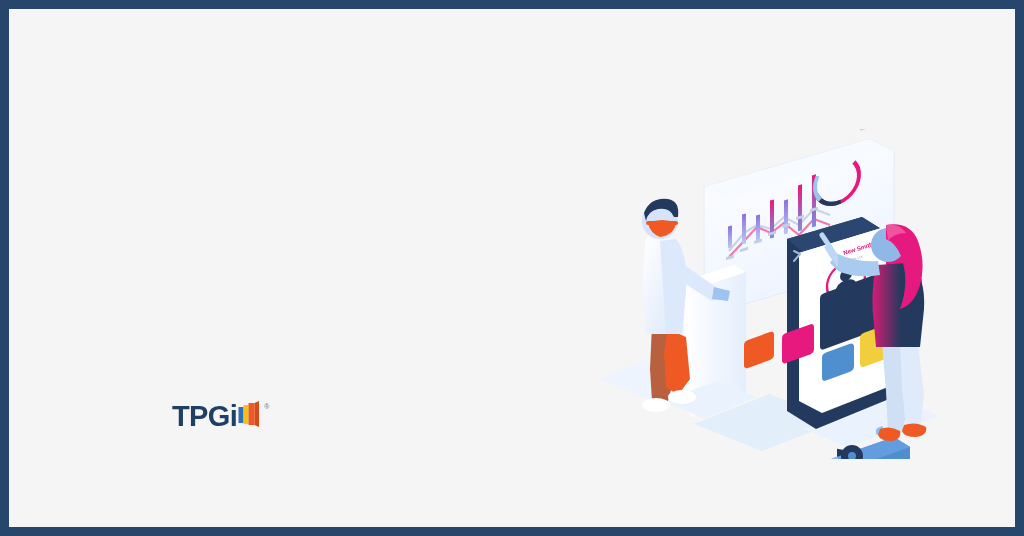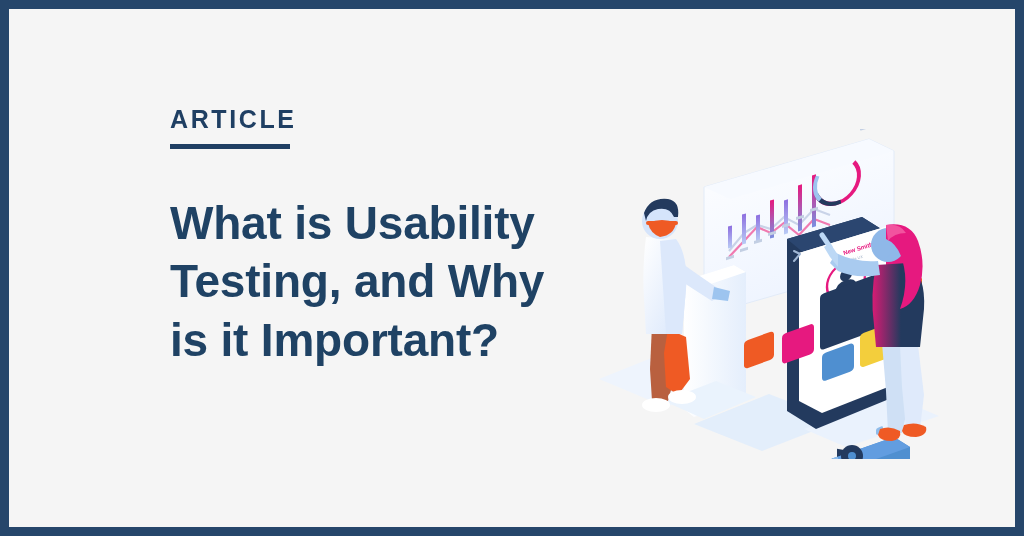--- a/index.html
+++ b/index.html
@@ -106,26 +106,33 @@
   }
   .illus svg { display: block; }
 </style>
 </head>
 <body>
 
 <div class="card">
   <div class="inner-hairline"></div>
   <div class="content">
 
-    <div class="text-col">
-      <div class="eyebrow">ARTICLE</div>
-      <div class="eyebrow-rule"></div>
-      <h1 class="headline">What is Usability Testing, and Why is it Important?</h1>
+
+    <div class="logo">
+      <span class="logo-text">TPGi</span>
+      <span class="logo-mark">
+        <svg width="24" height="30" viewBox="0 0 24 30" aria-hidden="true">
+          <rect x="0.5" y="6" width="5" height="16" fill="#2e6fb7"></rect>
+          <rect x="5.5" y="4" width="5" height="19" fill="#f2c218"></rect>
+          <rect x="10.5" y="2" width="6" height="22" fill="#ef5a24"></rect>
+          <polygon points="16.5,2 21,0 21,26 16.5,24" fill="#d94a18"></polygon>
+        </svg>
+      </span>
+      <span class="logo-reg">®</span>
     </div>
-
 
     <div class="illus">
       <svg width="400" height="330" viewBox="0 0 400 330" aria-hidden="true">
         <defs>
           <linearGradient id="gradCoat" x1="0" y1="0" x2="1" y2="1">
             <stop offset="0%" stop-color="#ffffff"></stop>
             <stop offset="100%" stop-color="#d7e5fb"></stop>
           </linearGradient>
           <linearGradient id="gradTop" x1="0" y1="0" x2="1" y2="0">
             <stop offset="0%" stop-color="#d81b74"></stop>

